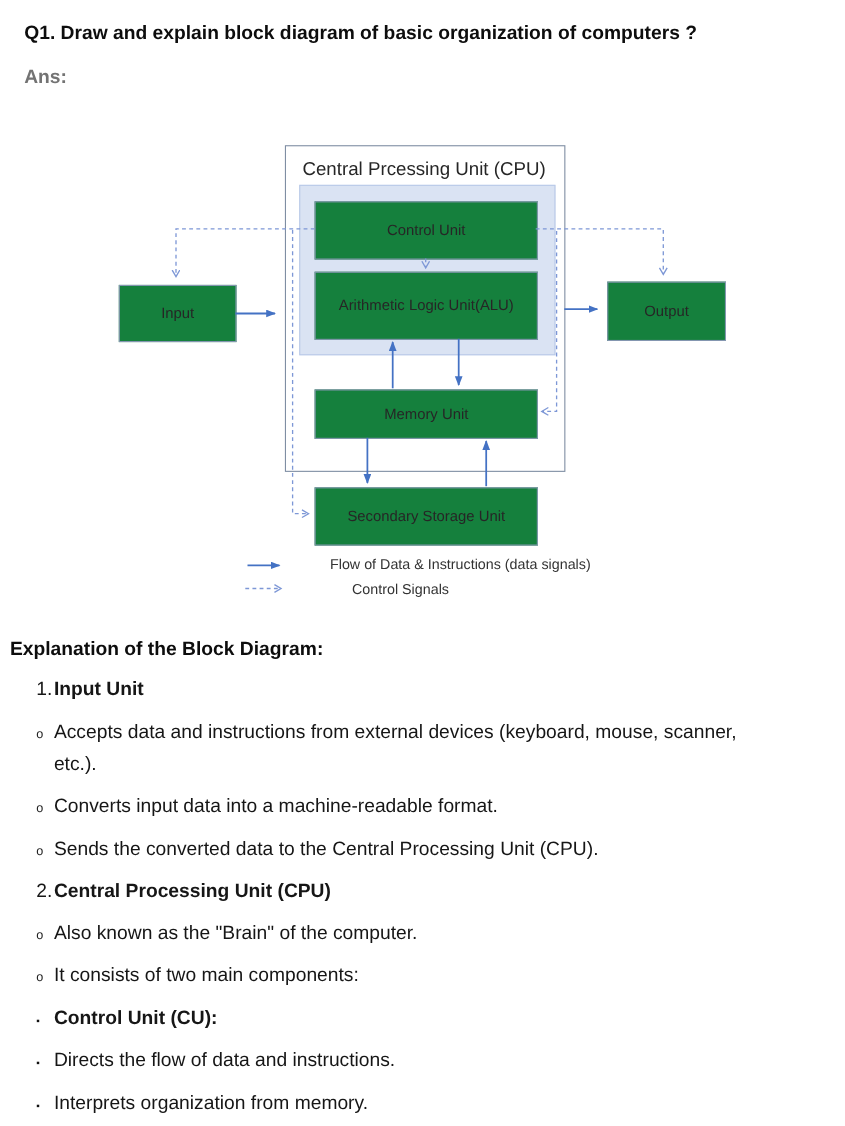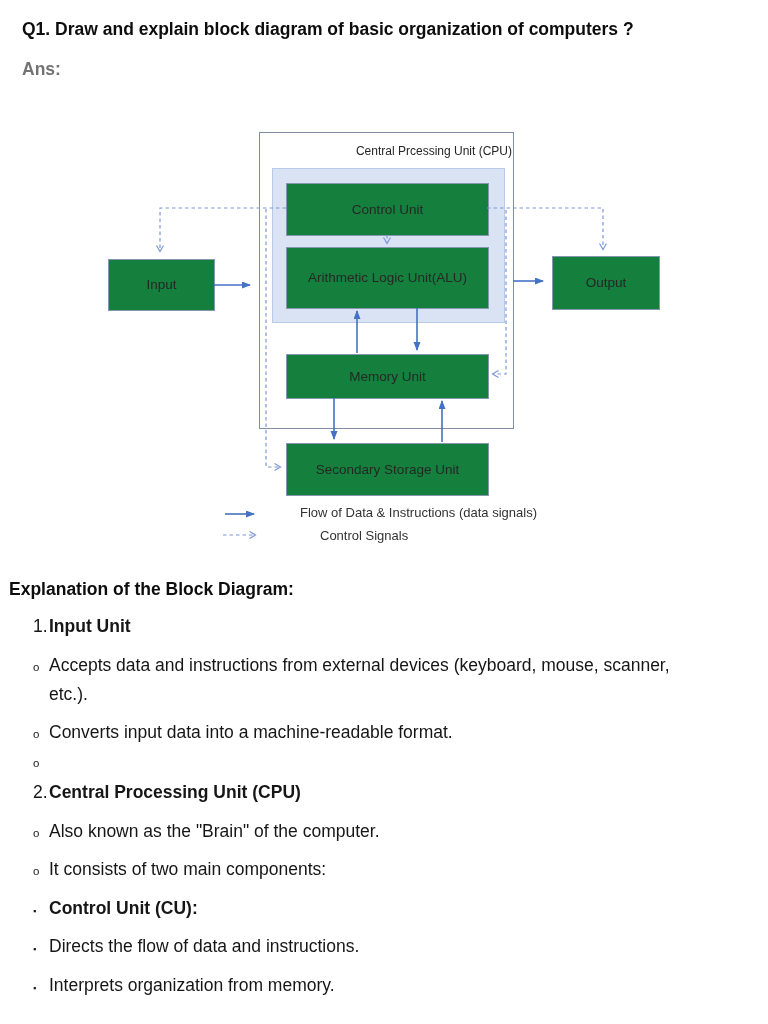--- a/index.html
+++ b/index.html
@@ -14,21 +14,21 @@
   .q-title{left:22px;top:19px;font-size:17.5px;font-weight:bold;color:#0d0d0d;white-space:nowrap;}
   .ans-label{left:22px;top:59px;font-size:17.5px;font-weight:bold;color:#737373;}
   
   #diagram{left:0;top:0;width:768px;height:570px;}
   .dbox{
     position:absolute;background:#15803d;border:1px solid #8496b0;
     display:flex;align-items:center;justify-content:center;text-align:center;
     font-size:13.5px;color:#262626;line-height:1.3;
   }
   .cpu-outer{left:259px;top:132px;width:253px;height:295px;border:1px solid #7f8ea3;background:transparent;}
-  .cpu-title{left:259px;top:144px;width:253px;text-align:right;font-size:12px;color:#262626;}
+  .cpu-title{left:259px;top:144px;width:253px;text-align:center;font-size:17px;color:#262626;}
   .shade{left:272px;top:168px;width:231px;height:153px;background:#dae3f3;border:1px solid #b9c9e8;}
   .control-box{left:286px;top:183px;width:201px;height:51px;}
   .alu-box{left:286px;top:247px;width:201px;height:60px;flex-direction:row;}
   .memory-box{left:286px;top:354px;width:201px;height:43px;}
   .secondary-box{left:286px;top:443px;width:201px;height:51px;}
   .input-box{left:108px;top:259px;width:105px;height:50px;}
   .output-box{left:552px;top:256px;width:106px;height:52px;}
   #arrow-layer{position:absolute;left:0;top:0;width:768px;height:570px;pointer-events:none;}
   .legend-text{font-size:13px;color:#333333;white-space:nowrap;}
   .legend-data{left:300px;top:505px;}
@@ -108,20 +108,21 @@
   <div class="li">
     <span class="marker o">o</span>
     <span class="txt">Accepts data and instructions from external devices (keyboard, mouse, scanner, etc.).</span>
   </div>
   <div class="li">
     <span class="marker o">o</span>
     <span class="txt">Converts input data into a machine-readable format.</span>
   </div>
   <div class="li">
     <span class="marker o">o</span>
+    <span class="txt">Sends the converted data to the Central Processing Unit (CPU).</span>
   </div>
   <div class="li">
     <span class="marker num">2.</span>
     <span class="txt bold">Central Processing Unit (CPU)</span>
   </div>
   <div class="li">
     <span class="marker o">o</span>
     <span class="txt">Also known as the "Brain" of the computer.</span>
   </div>
   <div class="li">

